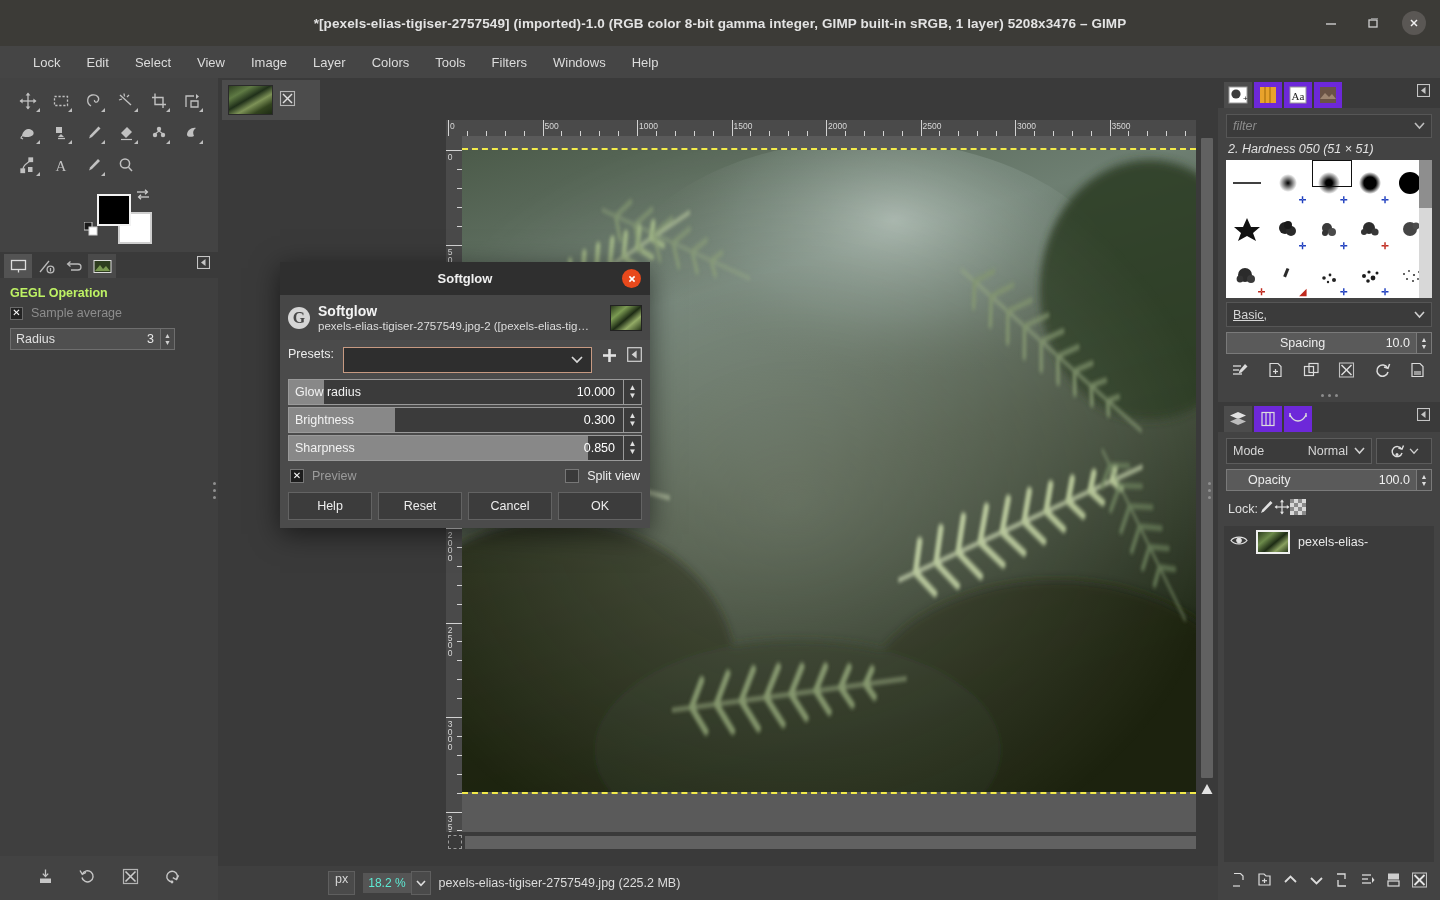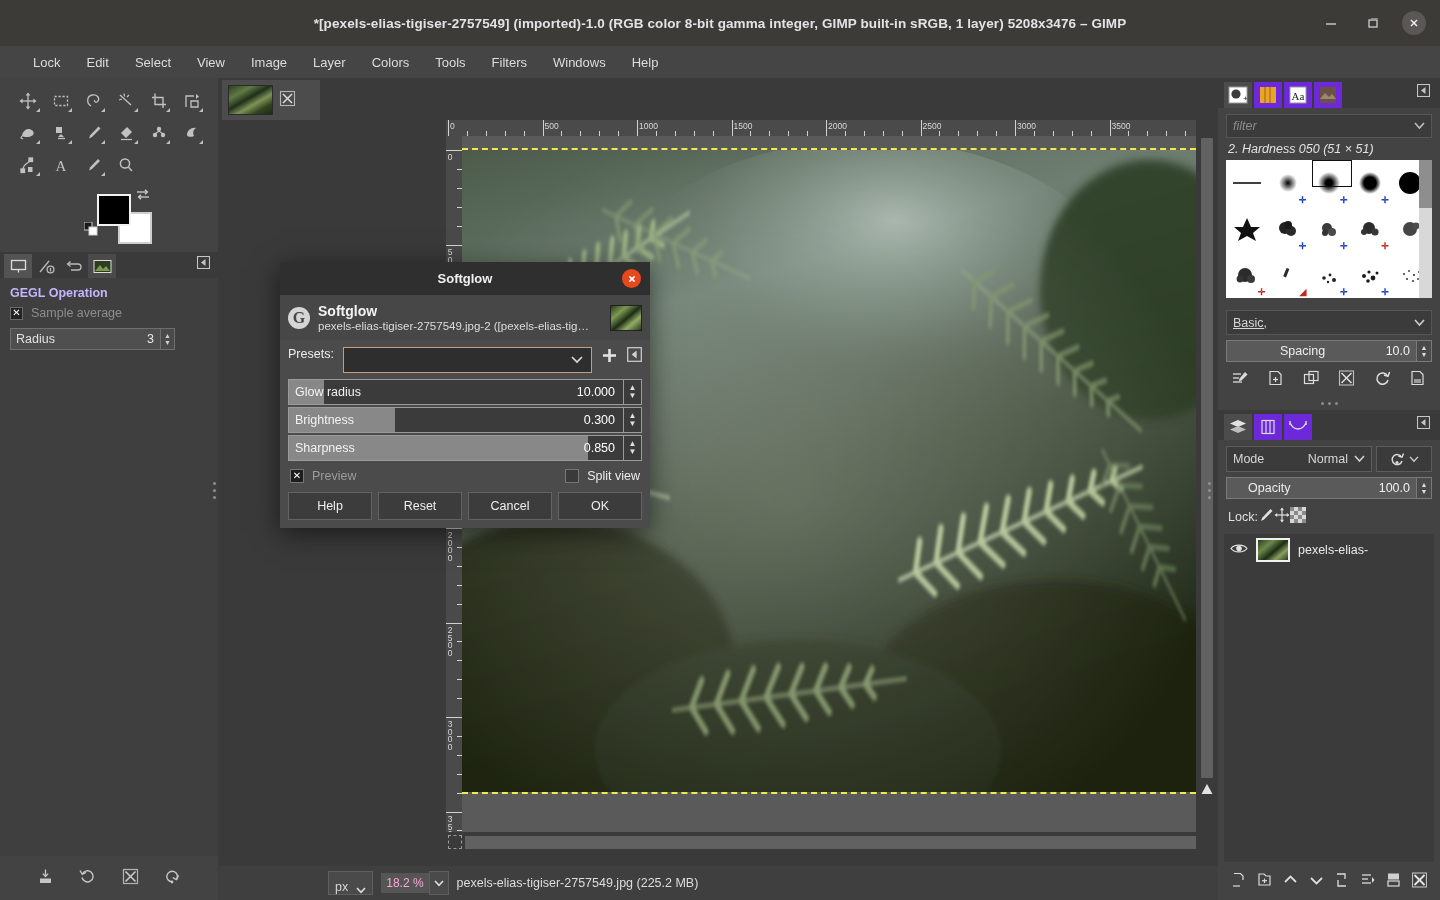--- a/index.html
+++ b/index.html
@@ -41,21 +41,21 @@
   .bg{position:absolute;left:118px;top:26px;width:34px;height:32px;background:#fff;border:2px solid #cfcfcf;}
   .swap{position:absolute;left:135px;top:2px;color:#cfcfcf;}
   .reset2{position:absolute;left:84px;top:36px;}
   .toolopts{flex:1;background:#3f3f3f;margin-top:4px;display:flex;flex-direction:column;}
   .optabs{display:flex;height:26px;background:#3a3a3a;align-items:flex-end;padding-left:4px;position:relative;}
   .optab{width:28px;height:24px;display:flex;align-items:center;justify-content:center;cursor:pointer;}
   .optab.active{background:#4a4a4a;}
   .optab.sel{background:#535353;}
   .optabs .collapse{position:absolute;right:8px;top:4px;cursor:pointer;}
   .opbody{padding:8px 10px;}
-  .opTitle{font-size:12.5px;color:#c4b5fd;font-weight:bold;margin-bottom:6px;}
+  .opTitle{font-size:12.5px;color:#bef264;font-weight:bold;margin-bottom:6px;}
   .chkrow{display:flex;align-items:center;gap:8px;margin-bottom:8px;}
   .chkbox{width:13px;height:13px;background:#232323;border:1px solid #6a6a6a;display:flex;align-items:center;justify-content:center;color:#fff;font-size:10px;line-height:1;}
   .chklbl{color:#8d8d8d;font-size:12.5px;}
   .spinrow{display:flex;align-items:stretch;height:22px;border:1px solid #6e6e6e;background:#4f4f4f;width:165px;}
   .spinrow .lbl{flex:1;padding-left:5px;display:flex;align-items:center;font-size:12.5px;color:#e0e0e0;}
   .spinrow .val{display:flex;align-items:center;padding-right:6px;font-size:12.5px;color:#e8e8e8;}
   .spinrow .arrows{width:14px;background:#4a4a4a;border-left:1px solid #6e6e6e;display:flex;flex-direction:column;align-items:center;justify-content:center;color:#d0d0d0;font-size:7px;line-height:7px;cursor:pointer;}
   .leftbottom{height:44px;display:flex;align-items:center;justify-content:space-around;padding:0 24px;background:#434343;}
   .leftbottom .ib{cursor:pointer;opacity:.85;}
 
@@ -75,44 +75,44 @@
   .canvasArea{position:absolute;left:244px;top:16px;right:22px;bottom:34px;background:#5a5a5a;overflow:hidden;}
   .photo{position:absolute;left:0;top:14px;right:0;height:642px;
     background-color:#33401f;}
   .selborder{position:absolute;left:0;right:0;height:0;border-top:2px dashed #f2ea4a;}
   .vscroll{position:absolute;right:2px;top:16px;bottom:34px;width:18px;background:#3a3a3a;display:flex;flex-direction:column;align-items:center;}
   .vthumb{width:12px;background:#616161;border-radius:1px;margin-top:2px;}
   .hscrollrow{position:absolute;left:228px;right:22px;bottom:16px;height:16px;background:#3a3a3a;display:flex;align-items:center;}
   .hsq{width:14px;height:14px;margin-left:2px;border:1px dashed #9a9a9a;}
   .hthumb{flex:1;height:13px;background:#616161;margin-left:3px;}
   .statusbar{height:34px;background:#3f3f3f;display:flex;align-items:center;gap:8px;padding-left:110px;}
-  .unitsel{display:flex;align-items:flex-end;gap:8px;background:#4a4a4a;border:1px solid #5f5f5f;height:24px;padding:0 6px;cursor:pointer;}
+  .unitsel{display:flex;align-items:center;gap:8px;background:#4a4a4a;border:1px solid #5f5f5f;height:24px;padding:0 6px;cursor:pointer;flex-direction:column;}
   .zoombox{display:flex;align-items:center;height:24px;}
-  .zoomval{background:#555;padding:3px 5px;font-size:12px;color:#f9a8d4;}
+  .zoomval{background:#555;padding:3px 5px;font-size:12px;color:#5eead4;}
   .zoomarrow{background:#4a4a4a;border:1px solid #5f5f5f;height:24px;width:20px;display:flex;align-items:center;justify-content:center;cursor:pointer;}
   .statustxt{font-size:12.5px;color:#dddddd;}
 
   
   .rightdock{width:222px;height:822px;background:#434343;display:flex;flex-direction:column;}
   .dockTabs{height:30px;background:#3a3a3a;display:flex;align-items:flex-end;padding-left:6px;gap:2px;position:relative;}
   .dtab{width:28px;height:26px;display:flex;align-items:center;justify-content:center;cursor:pointer;background:#6d28d9;}
   .dtab.active{background:#4c4c4c;}
   .dockTabs .collapse{position:absolute;right:10px;top:6px;cursor:pointer;}
   .brushpanel{background:#434343;padding:6px 8px 0 8px;}
   .filterbox{height:24px;background:#3b3b3b;border:1px solid #565656;display:flex;align-items:center;padding:0 6px;justify-content:space-between;}
   .filterbox span{color:#8b8b8b;font-style:italic;font-size:12.5px;}
   .brushname{font-size:12.5px;font-style:italic;color:#e2e2e2;padding:4px 0 4px 2px;}
   .brushgrid{position:relative;height:138px;background:#fff;display:grid;grid-template-columns:repeat(5,1fr);}
   .bcell{position:relative;display:flex;align-items:center;justify-content:center;}
   .bplus{position:absolute;right:2px;bottom:1px;color:#1f3fbf;font-size:9px;line-height:9px;font-weight:bold;}
   .bplus.red{color:#c02a1e;}
   .bsel{position:absolute;border:1.5px solid #111;}
   .bscroll{position:absolute;right:0;top:0;width:13px;height:100%;background:#d8d8d8;}
   .bthumb{position:absolute;right:0;top:0;width:13px;height:48px;background:#8e8e8e;}
-  .basicsel{margin-top:12px;height:25px;background:#3b3b3b;border:1px solid #565656;display:flex;align-items:center;justify-content:space-between;padding:0 6px;cursor:pointer;text-decoration:underline;}
+  .basicsel{margin-top:4px;height:25px;background:#3b3b3b;border:1px solid #565656;display:flex;align-items:center;justify-content:space-between;padding:0 6px;cursor:pointer;text-decoration:underline;}
   .spacing{margin-top:5px;display:flex;height:22px;border:1px solid #7a7a7a;background:#5a5a5a;}
   .spacing .lbl{flex:1;display:flex;align-items:center;padding-left:5px;color:#ececec;font-size:12.5px;margin-left:48px;}
   .spacing .val{display:flex;align-items:center;padding-right:6px;color:#f0f0f0;font-size:12.5px;}
   .brow{height:34px;display:flex;align-items:center;justify-content:space-between;padding:0 6px;}
   .dots{height:14px;display:flex;align-items:center;justify-content:center;gap:4px;}
   .dot{width:3px;height:3px;border-radius:50%;background:#8c8c8c;}
   .layerpanel{flex:1;background:#434343;display:flex;flex-direction:column;}
   .mode{display:flex;gap:4px;padding:6px 8px 0 8px;}
   .modebox{flex:1;height:26px;background:#3b3b3b;border:1px solid #5c5c5c;display:flex;align-items:center;justify-content:space-between;padding:0 6px;cursor:pointer;}
   .modeaux{width:56px;height:26px;background:#3b3b3b;border:1px solid #5c5c5c;display:flex;align-items:center;justify-content:center;gap:4px;cursor:pointer;}

